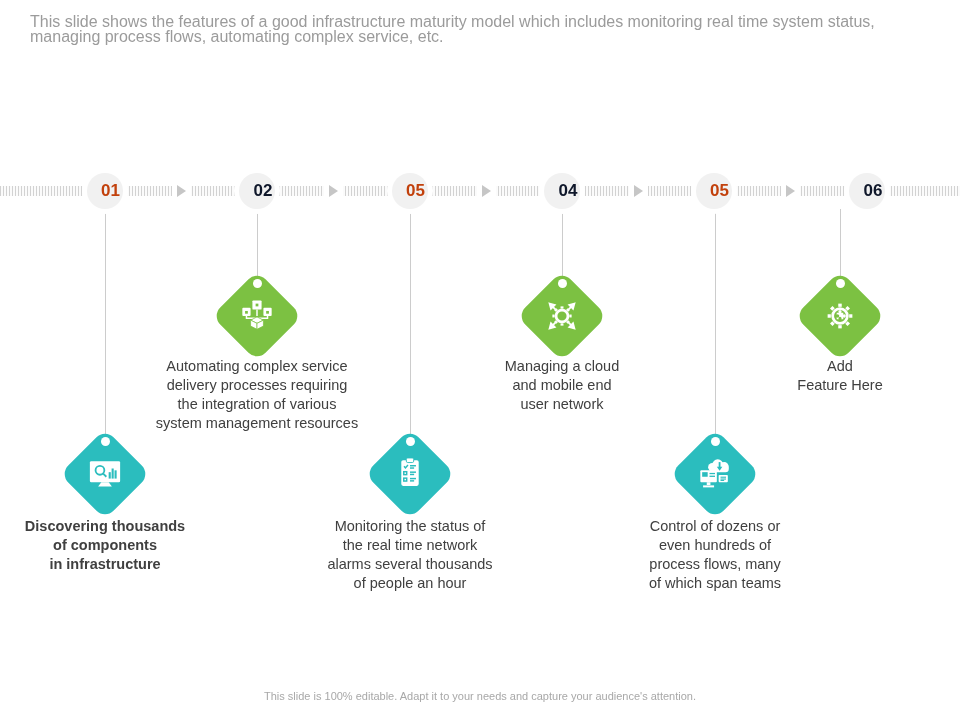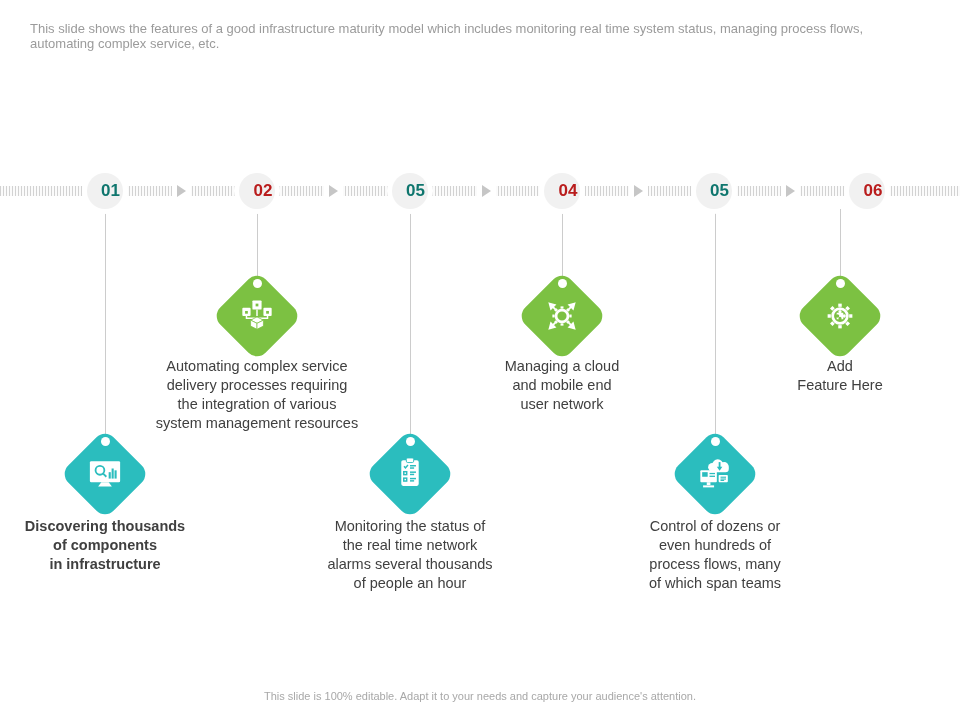--- a/index.html
+++ b/index.html
@@ -3,30 +3,30 @@
 <meta charset="utf-8">
 <style>
   * { margin:0; padding:0; box-sizing:border-box; }
   html,body { background:#ffffff; }
   body { font-family:"Liberation Sans", sans-serif; }
   .slide { position:relative; width:960px; height:720px; background:#ffffff; overflow:hidden; }
 
   
   .hdr { position:absolute; left:30px; top:14px; width:900px; }
   .title { font-size:33px; font-weight:400; color:#3f3f3f; letter-spacing:0.5px; line-height:1.2; }
-  .subtitle { margin-top:7px; font-size:13px; color:#9b9b9b; line-height:15px; max-width:888px; }
+  .subtitle { font-size:16px; color:#9b9b9b; line-height:15px; max-width:888px; }
 
   
   .hatch { position:absolute; left:0; top:186px; width:960px; height:10px;
            background:repeating-linear-gradient(90deg,#d2d2d2 0 1px,#fbfbfb 1px 3px); }
   .badge { position:absolute; top:173px; width:36px; height:36px; border-radius:50%;
            background:#f1f1f1; box-shadow:0 0 0 5px #ffffff; display:flex; align-items:center;
            justify-content:center; font-size:17px; font-weight:bold; z-index:3; }
-  .badge.teal span { color:#0f766e;padding-left:11px; }
-  .badge.green span { color:#b91c1c;padding-left:12px; }
+  .badge.teal span { color:#c2410c;padding-left:11px; }
+  .badge.green span { color:#0f172a;padding-left:12px; }
   .b1{left:87px;} .b2{left:239px;} .b3{left:392px;} .b4{left:544px;} .b5{left:696px;} .b6{left:849px;}
 
   .arrow { position:absolute; top:182px; height:18px; background:#ffffff; padding:0 5px;
            display:flex; align-items:center; z-index:2; }
   .arrow i { display:block; width:0; height:0; border-left:9px solid #c6c6c6;
              border-top:6px solid transparent; border-bottom:6px solid transparent; }
   .a1{left:172px;} .a2{left:324px;} .a3{left:477px;} .a4{left:629px;} .a5{left:781px;}
 
   
   .milestone { position:absolute; top:209px; height:400px; text-align:center; }

